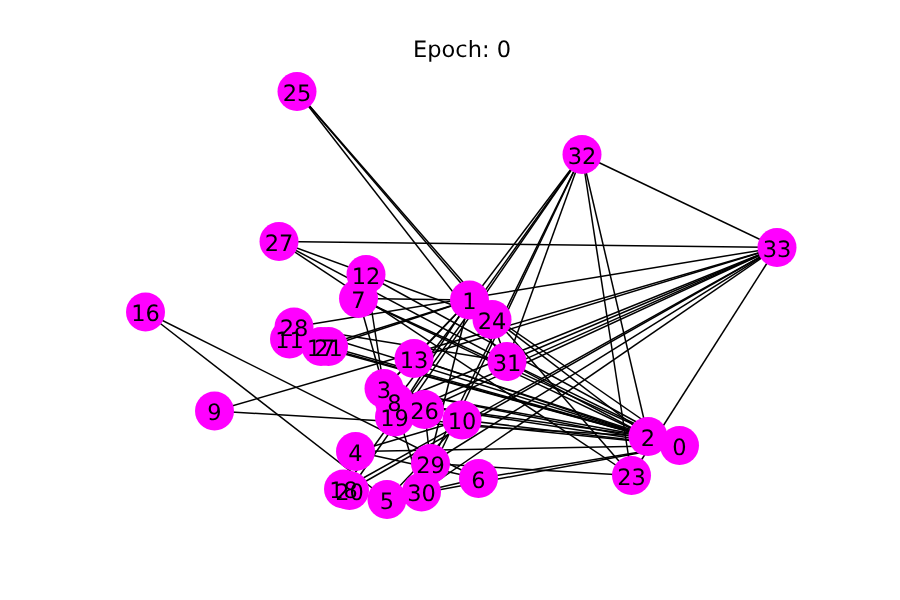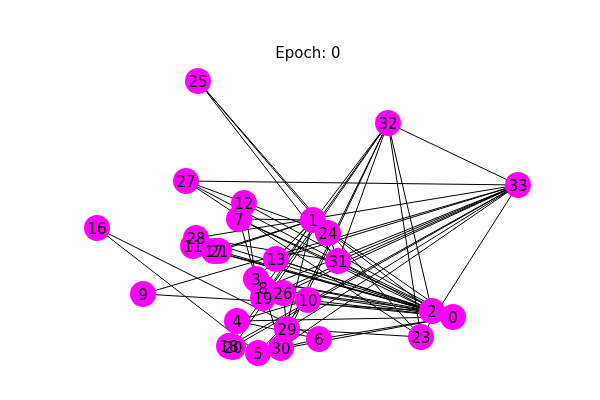--- a/index.html
+++ b/index.html
@@ -2,21 +2,21 @@
 <html><head>
 <meta charset="utf-8">
 <style>
   html,body{margin:0;padding:0;}
   body{
     width:600px;height:400px;
     background:#ffffff;
     font-family:"DejaVu Sans","Liberation Sans",sans-serif;
     overflow:hidden;
   }
-  .figure{position:relative;width:600px;height:324px;background:#ffffff;margin-top:20px;}
+  .figure{position:relative;width:600px;height:324px;background:#ffffff;}
   .chart-title{
     position:absolute;top:24px;left:0;width:616px;
     text-align:center;font-size:15px;color:#000000;
   }
   svg{position:absolute;top:0;left:0;}
   .edge-line{stroke:#000000;stroke-width:1;}
   .node-label{
     font-family:"DejaVu Sans","Liberation Sans",sans-serif;
     font-size:15px;fill:#000000;
     text-anchor:middle;dominant-baseline:central;

